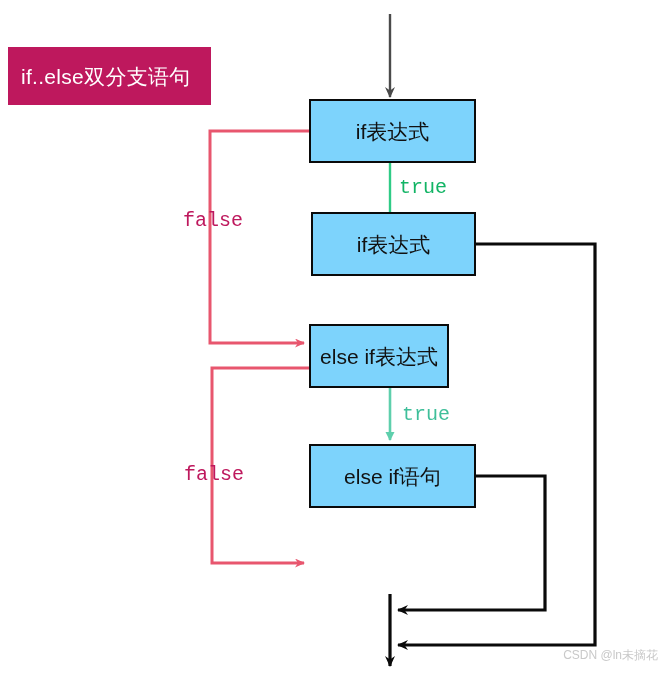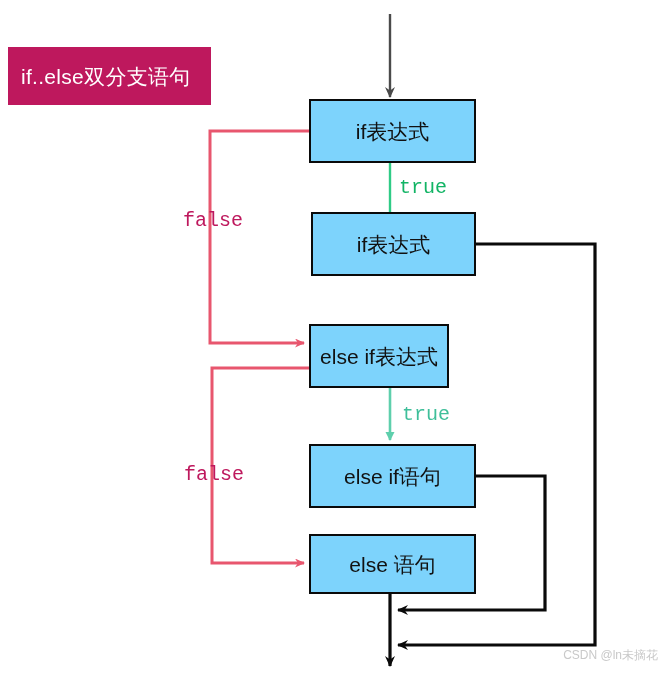--- a/index.html
+++ b/index.html
@@ -132,23 +132,20 @@
   </div>
 
   <div class="node" style="left:309px; top:324px; width:140px; height:64px;">
     <span class="node-label">else if表达式</span>
   </div>
 
   <div class="node" style="left:309px; top:444px; width:167px; height:64px;">
     <span class="node-label">else if语句</span>
   </div>
 
-  <div class="node" style="left:309px; top:534px; width:167px; height:60px;">
-    <span class="node-label">else 语句</span>
-  </div>
 
   <div class="edge-label label-false" style="left:151px; top:211px;">false</div>
 
   <div class="edge-label label-true-1" style="left:399px; top:178px;">true</div>
 
   <div class="edge-label label-false" style="left:152px; top:465px;">false</div>
 
   <div class="edge-label label-true-2" style="left:402px; top:405px;">true</div>
 
   <div class="watermark">CSDN @ln未摘花</div>

